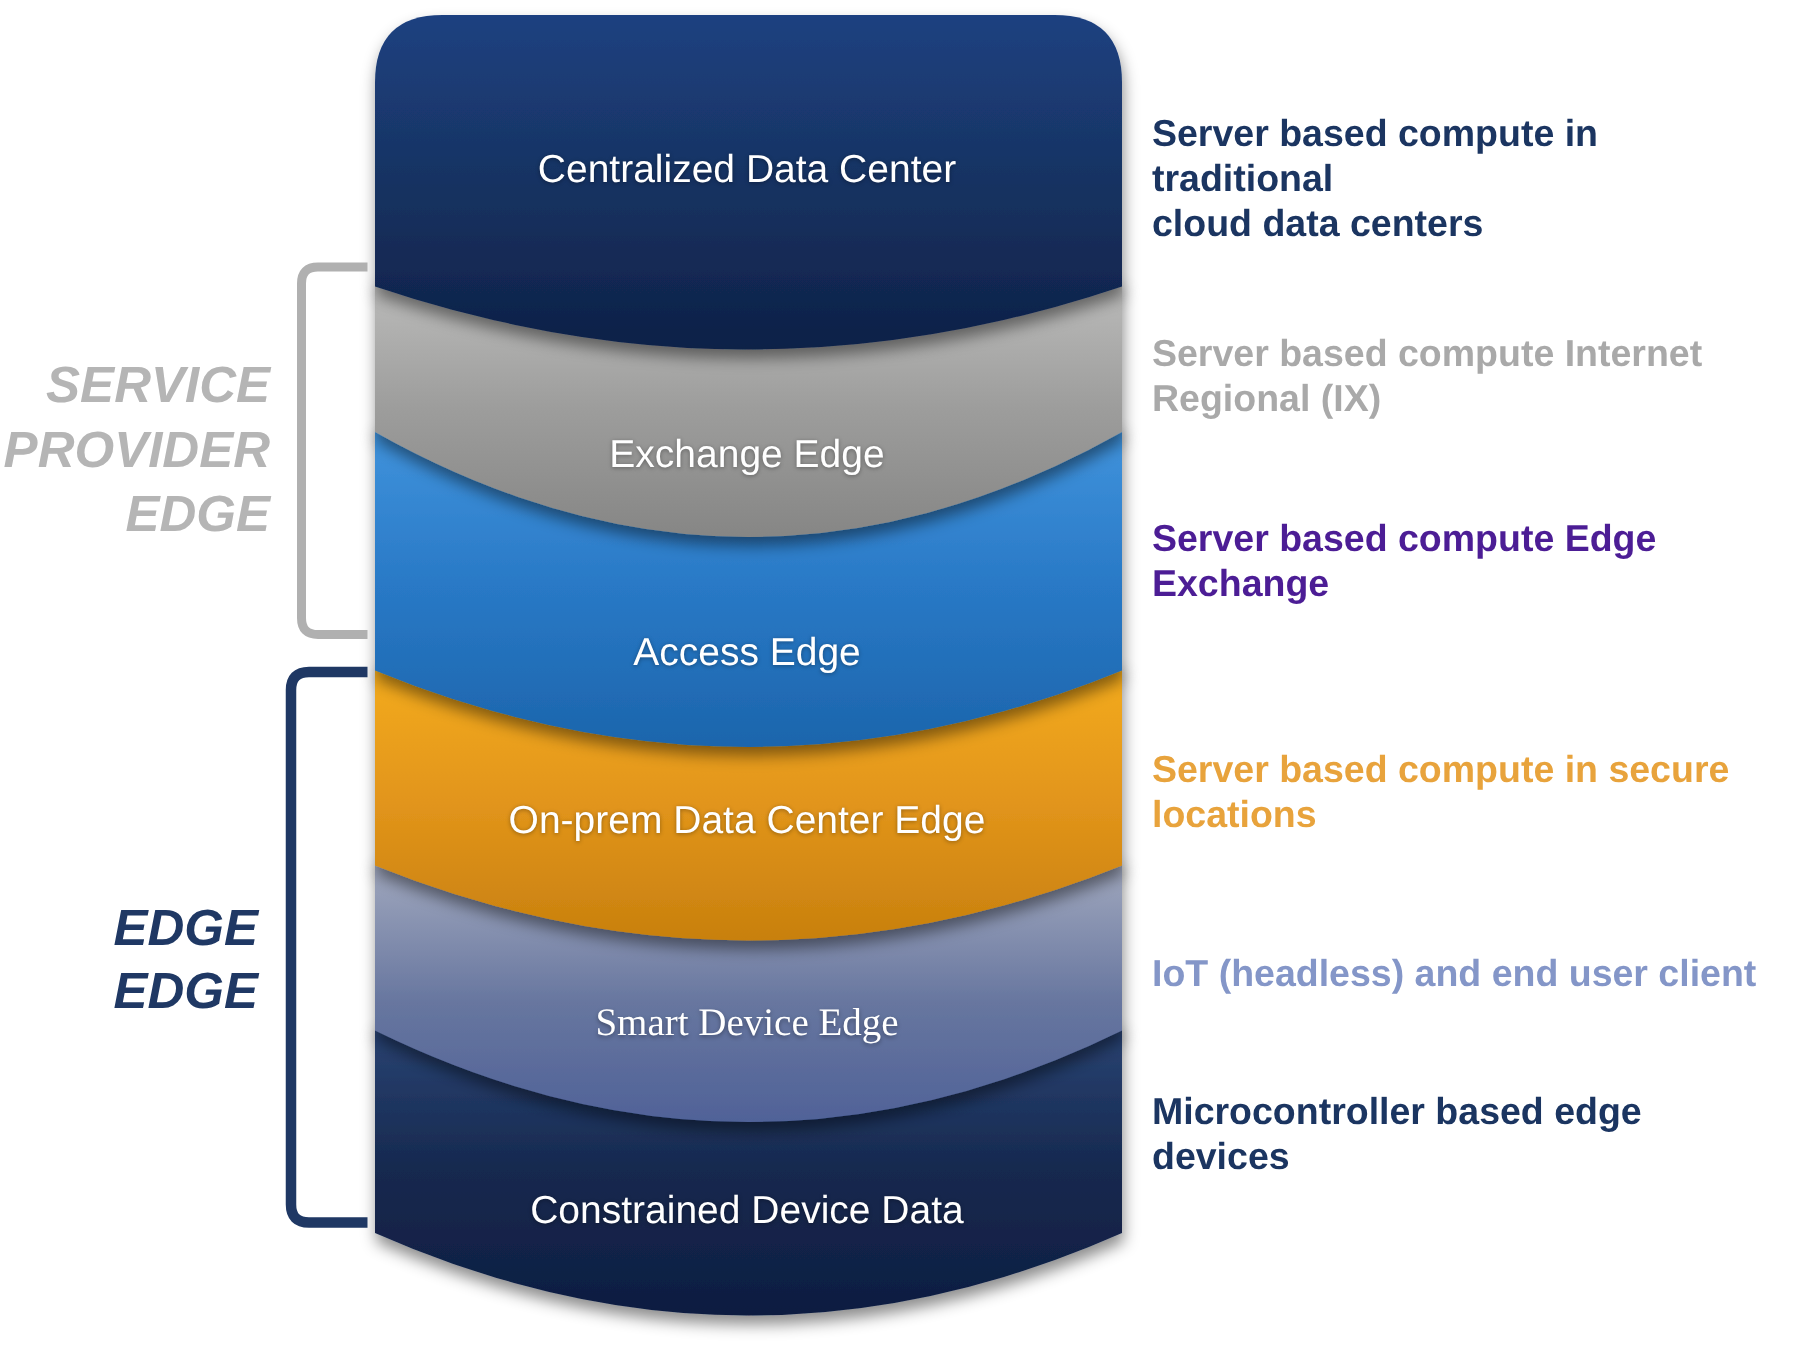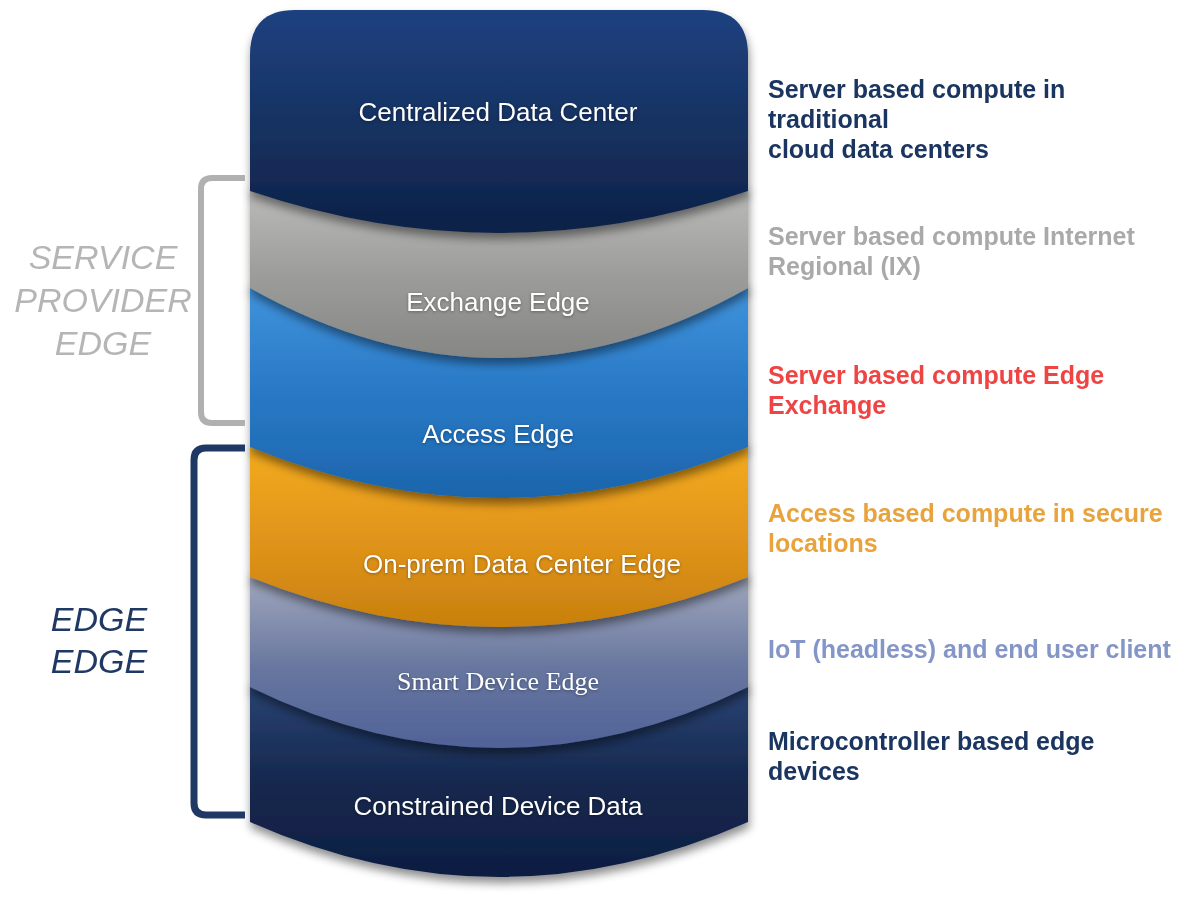--- a/index.html
+++ b/index.html
@@ -5,31 +5,31 @@
   html,body{margin:0;padding:0;background:#fff;}
   #stage{position:relative;width:1200px;height:899px;background:#ffffff;overflow:hidden;
          font-family:"Liberation Sans","DejaVu Sans",sans-serif;}
   #cyl-svg{position:absolute;left:0;top:0;}
   .layer-label{position:absolute;left:250px;width:496px;height:34px;line-height:34px;
                text-align:center;color:#ffffff;font-size:26px;font-weight:400;
                text-shadow:0 1px 3px rgba(0,0,0,.35);}
   .lbl-1{top:95px;}
   .lbl-2{top:285px;}
   .lbl-3{top:417px;}
-  .lbl-4{top:547px;padding-left:24px;}
+  .lbl-4{top:529px;}
   .lbl-5{top:665px;font-family:Liberation Serif, serif;}
   .lbl-6{top:789px;}
   .note{position:absolute;left:768px;width:420px;font-size:25px;font-weight:700;line-height:30px;}
   .note-1{top:74px;color:#1b3561;}
   .note-2{top:221px;color:#a9a9a9;}
-  .note-3{top:360px;color:#ef4444;}
+  .note-3{top:344px;color:#4c1d95;}
   .note-4{top:498px;color:#e8a33c;}
   .note-5{top:634px;color:#8496c8;}
   .note-6{top:726px;color:#1b3561;}
-  .group-label{position:absolute;left:13px;text-align:center;font-weight:400;font-style:italic;}
+  .group-label{position:absolute;left:0;text-align:right;font-weight:700;font-style:italic;}
   .group-sp{top:236px;width:180px;font-size:34px;line-height:43px;color:#b5b5b5;}
   .group-user{top:598px;width:172px;font-size:34px;line-height:42px;color:#1f3864;}
 </style>
 </head>
 <body>
 
 <div id="stage">
 
   <svg id="cyl-svg" width="1200" height="899" viewBox="0 0 1200 899">
     <defs>
@@ -102,21 +102,21 @@
   </div>
   <div class="note note-2">
     <div>Server based compute Internet</div>
     <div>Regional (IX)</div>
   </div>
   <div class="note note-3">
     <div>Server based compute Edge</div>
     <div>Exchange</div>
   </div>
   <div class="note note-4">
-    <div>Access based compute in secure</div>
+    <div>Server based compute in secure</div>
     <div>locations</div>
   </div>
   <div class="note note-5">
     <div>IoT (headless) and end user client</div>
   </div>
   <div class="note note-6">
     <div>Microcontroller based edge devices</div>
   </div>
 
 </div>

